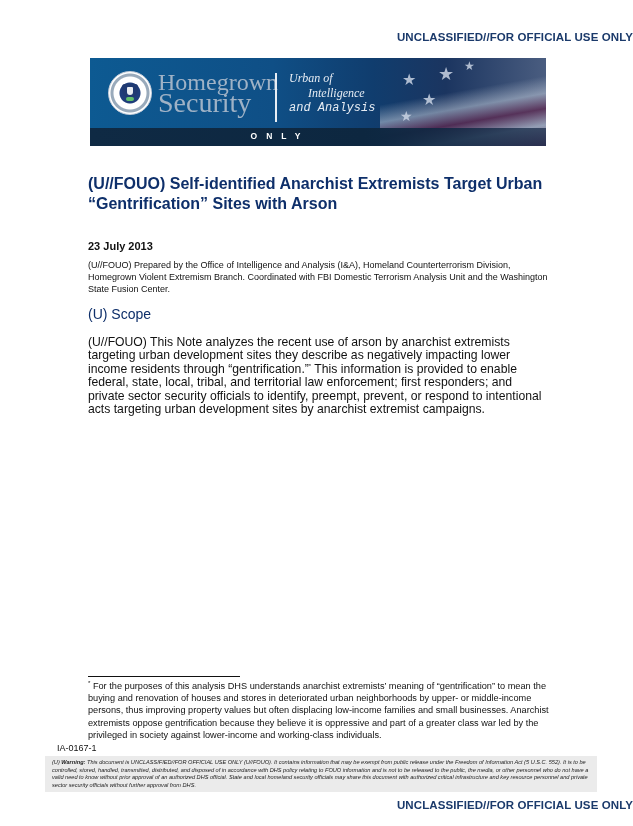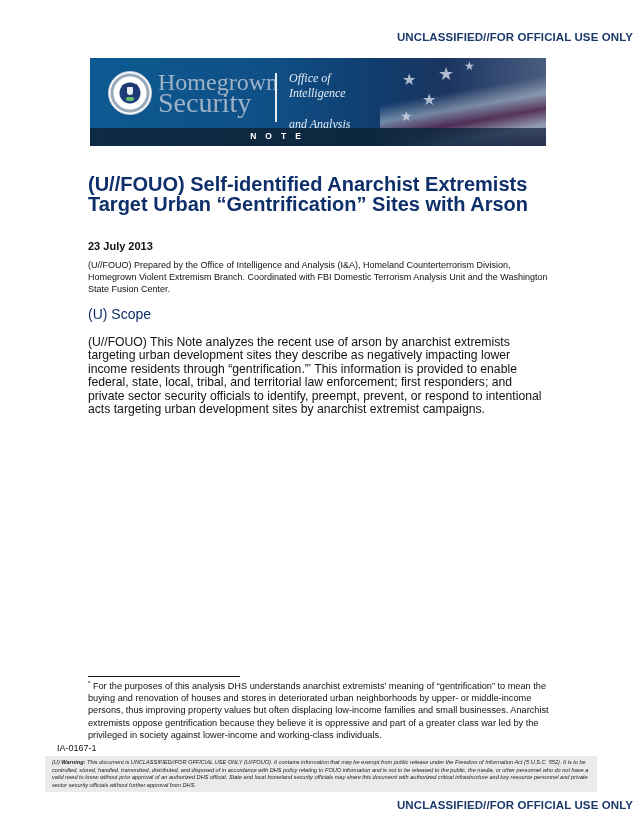--- a/index.html
+++ b/index.html
@@ -27,29 +27,29 @@
   #seal-shield { position: absolute; left: 18px; top: 15px; width: 6px; height: 8px; background: #e8ecf2; border-radius: 1px 1px 3px 3px; }
   #seal-green { position: absolute; left: 17px; top: 25px; width: 8px; height: 4px; background: #5fbf6a; border-radius: 2px; }
   #brand-homeland { position: absolute; left: 68px; top: 12px; font-family: "Liberation Serif", serif;
                     font-size: 24px; color: #9fb2c6; line-height: 24px; }
   #brand-security { position: absolute; left: 68px; top: 33px; font-family: "Liberation Serif", serif;
                     font-size: 28px; color: #9fb2c6; line-height: 24px; }
   #brand-divider { position: absolute; left: 185px; top: 15px; width: 2px; height: 49px; background: #e8eef5; }
   .office { position: absolute; left: 199px; font-family: "Liberation Serif", serif; font-style: italic;
             font-size: 12px; color: #e6ecf3; line-height: 13px; }
   #office-1 { top: 14px; }
-  #office-2 { top: 29px; }
-  #office-3 { top: 60px; }
+  #office-2 { top: 29px; margin-left: 19px; }
+  #office-3 { top: 44px; font-family: Liberation Mono, monospace; }
   #note-bar { position: absolute; left: 0; top: 70px; width: 456px; height: 18px;
               background: linear-gradient(90deg, #0f2a44 0%, #0d2740 60%, rgba(20,40,70,0.7) 100%); }
   #note-label { position: absolute; left: 0; width: 380px; top: 73px; text-align: center; color: #ffffff;
                 font-weight: bold; font-size: 8.5px; letter-spacing: 9px; }
 
   
-  #doc-title { left: 88px; top: 174px; width: 460px; font-size: 20px; font-weight: bold; color: #0e2f6a;
+  #doc-title { left: 88px; top: 174px; width: 460px; font-size: 16px; font-weight: bold; color: #0e2f6a;
                line-height: 20px; }
   #doc-date { left: 88px; top: 240px; font-size: 11px; font-weight: bold; color: #111; }
   #prepared { left: 88px; top: 259px; width: 462px; font-size: 9px; line-height: 12px; color: #111; }
   #scope-heading { left: 88px; top: 306px; font-size: 14px; font-weight: normal; color: #0e2f6a; }
   #scope-body { left: 88px; top: 336px; width: 462px; font-size: 12.2px; line-height: 13.4px; color: #111; }
   sup.fn { font-size: 6px; vertical-align: super; line-height: 0; }
 
   
   #fn-rule { left: 88px; top: 676px; width: 152px; height: 1px; background: #111; }
   #footnote { left: 88px; top: 680px; width: 462px; font-size: 9.2px; line-height: 12.2px; color: #111; }
@@ -75,25 +75,25 @@
     <span class="star" style="left:84px;top:0px;font-size:12px;">★</span>
   </div>
   <div id="seal">
     <div id="seal-eagle"></div>
     <div id="seal-shield"></div>
     <div id="seal-green"></div>
   </div>
   <div id="brand-homeland">Homegrown</div>
   <div id="brand-security">Security</div>
   <div id="brand-divider"></div>
-  <div class="office" id="office-1">Office of</div>
+  <div class="office" id="office-1">Urban of</div>
   <div class="office" id="office-2">Intelligence</div>
   <div class="office" id="office-3">and Analysis</div>
   <div id="note-bar"></div>
-  <div id="note-label">NOTE</div>
+  <div id="note-label">ONLY</div>
 </div>
 
 <div class="abs" id="doc-title">(U//FOUO)  Self-identified Anarchist Extremists Target Urban “Gentrification” Sites with Arson</div>
 <div class="abs" id="doc-date">23 July 2013</div>
 <div class="abs" id="prepared">(U//FOUO)  Prepared by the Office of Intelligence and Analysis (I&amp;A), Homeland Counterterrorism Division, Homegrown Violent Extremism Branch.  Coordinated with FBI Domestic Terrorism Analysis Unit and the Washington State Fusion Center.</div>
 
 <div class="abs" id="scope-heading">(U)  Scope</div>
 <div class="abs" id="scope-body"><span>(U//FOUO)  This Note analyzes the recent use of arson by anarchist extremists targeting urban development sites they describe as negatively impacting lower income residents through “gentrification.”</span><sup class="fn">*</sup><span>  This information is provided to enable federal, state, local, tribal, and territorial law enforcement; first responders; and private sector security officials to identify, preempt, prevent, or respond to intentional acts targeting urban development sites by anarchist extremist campaigns.</span></div>
 
 <div class="abs" id="fn-rule"></div>

